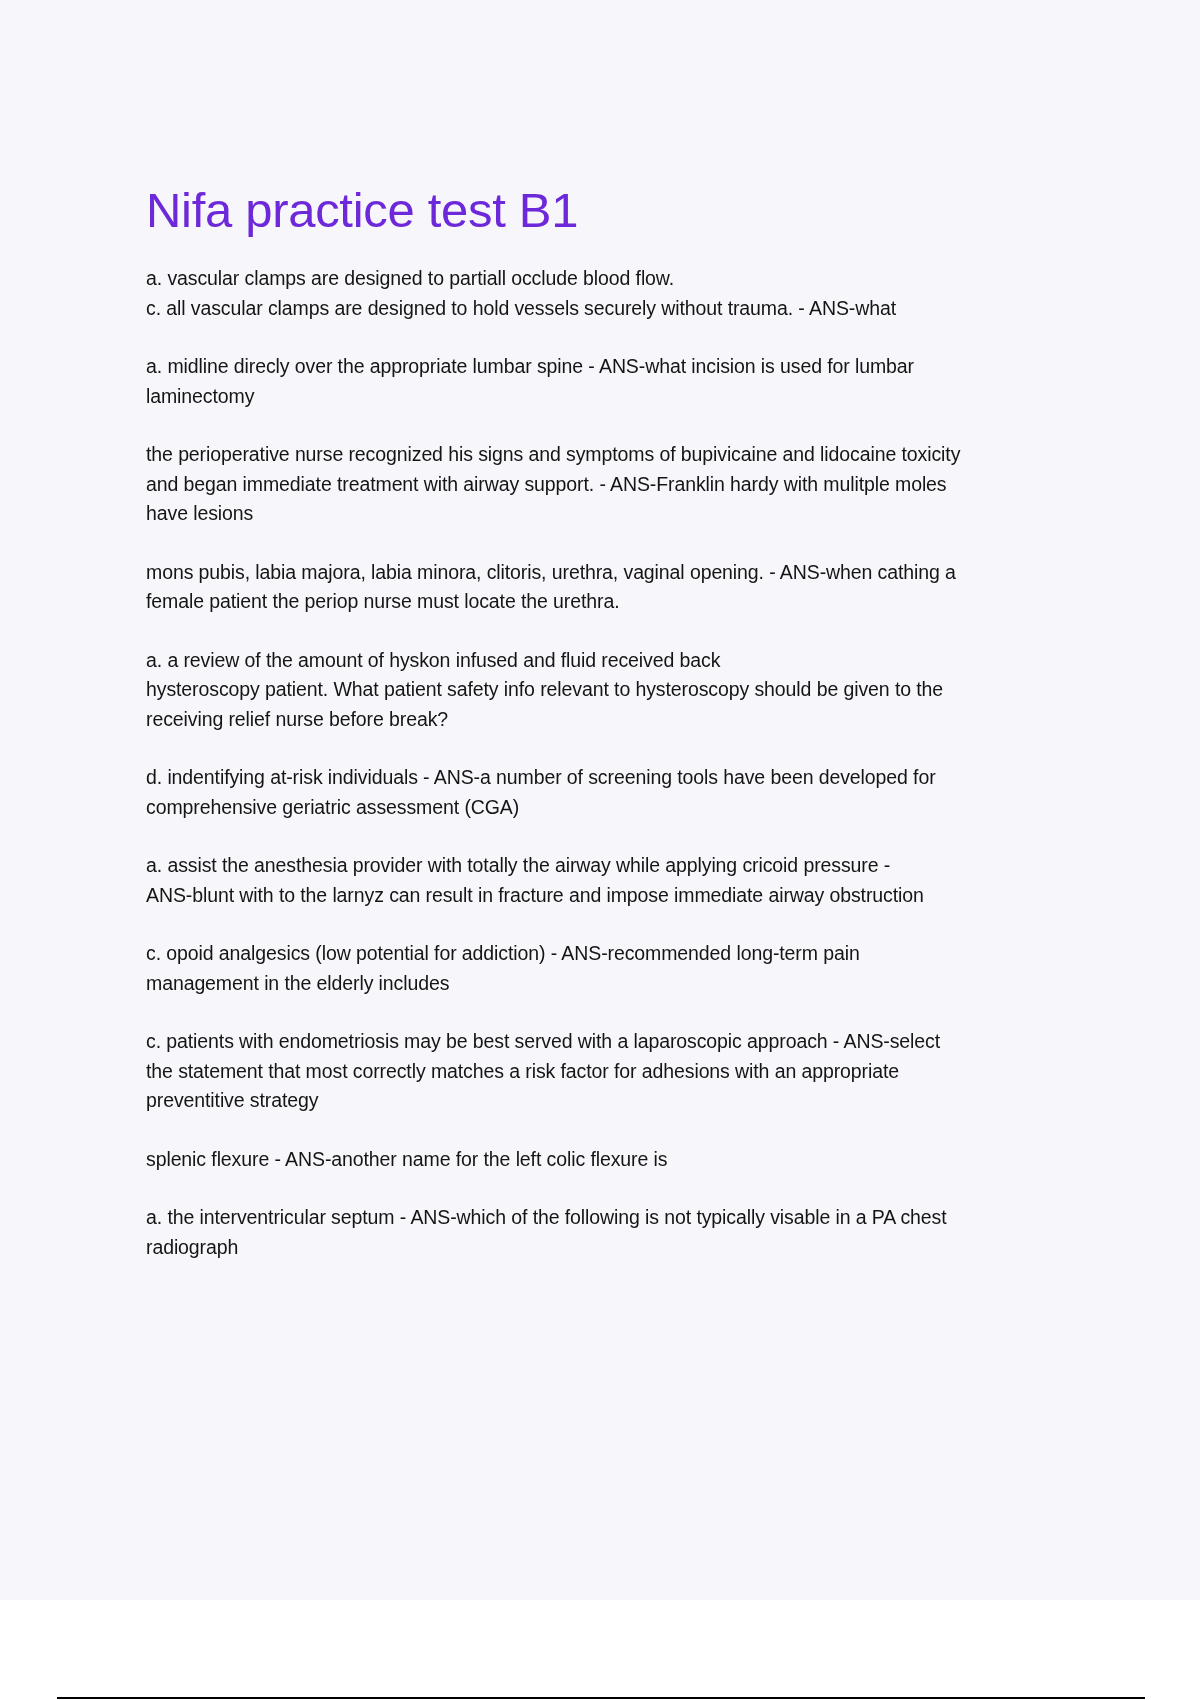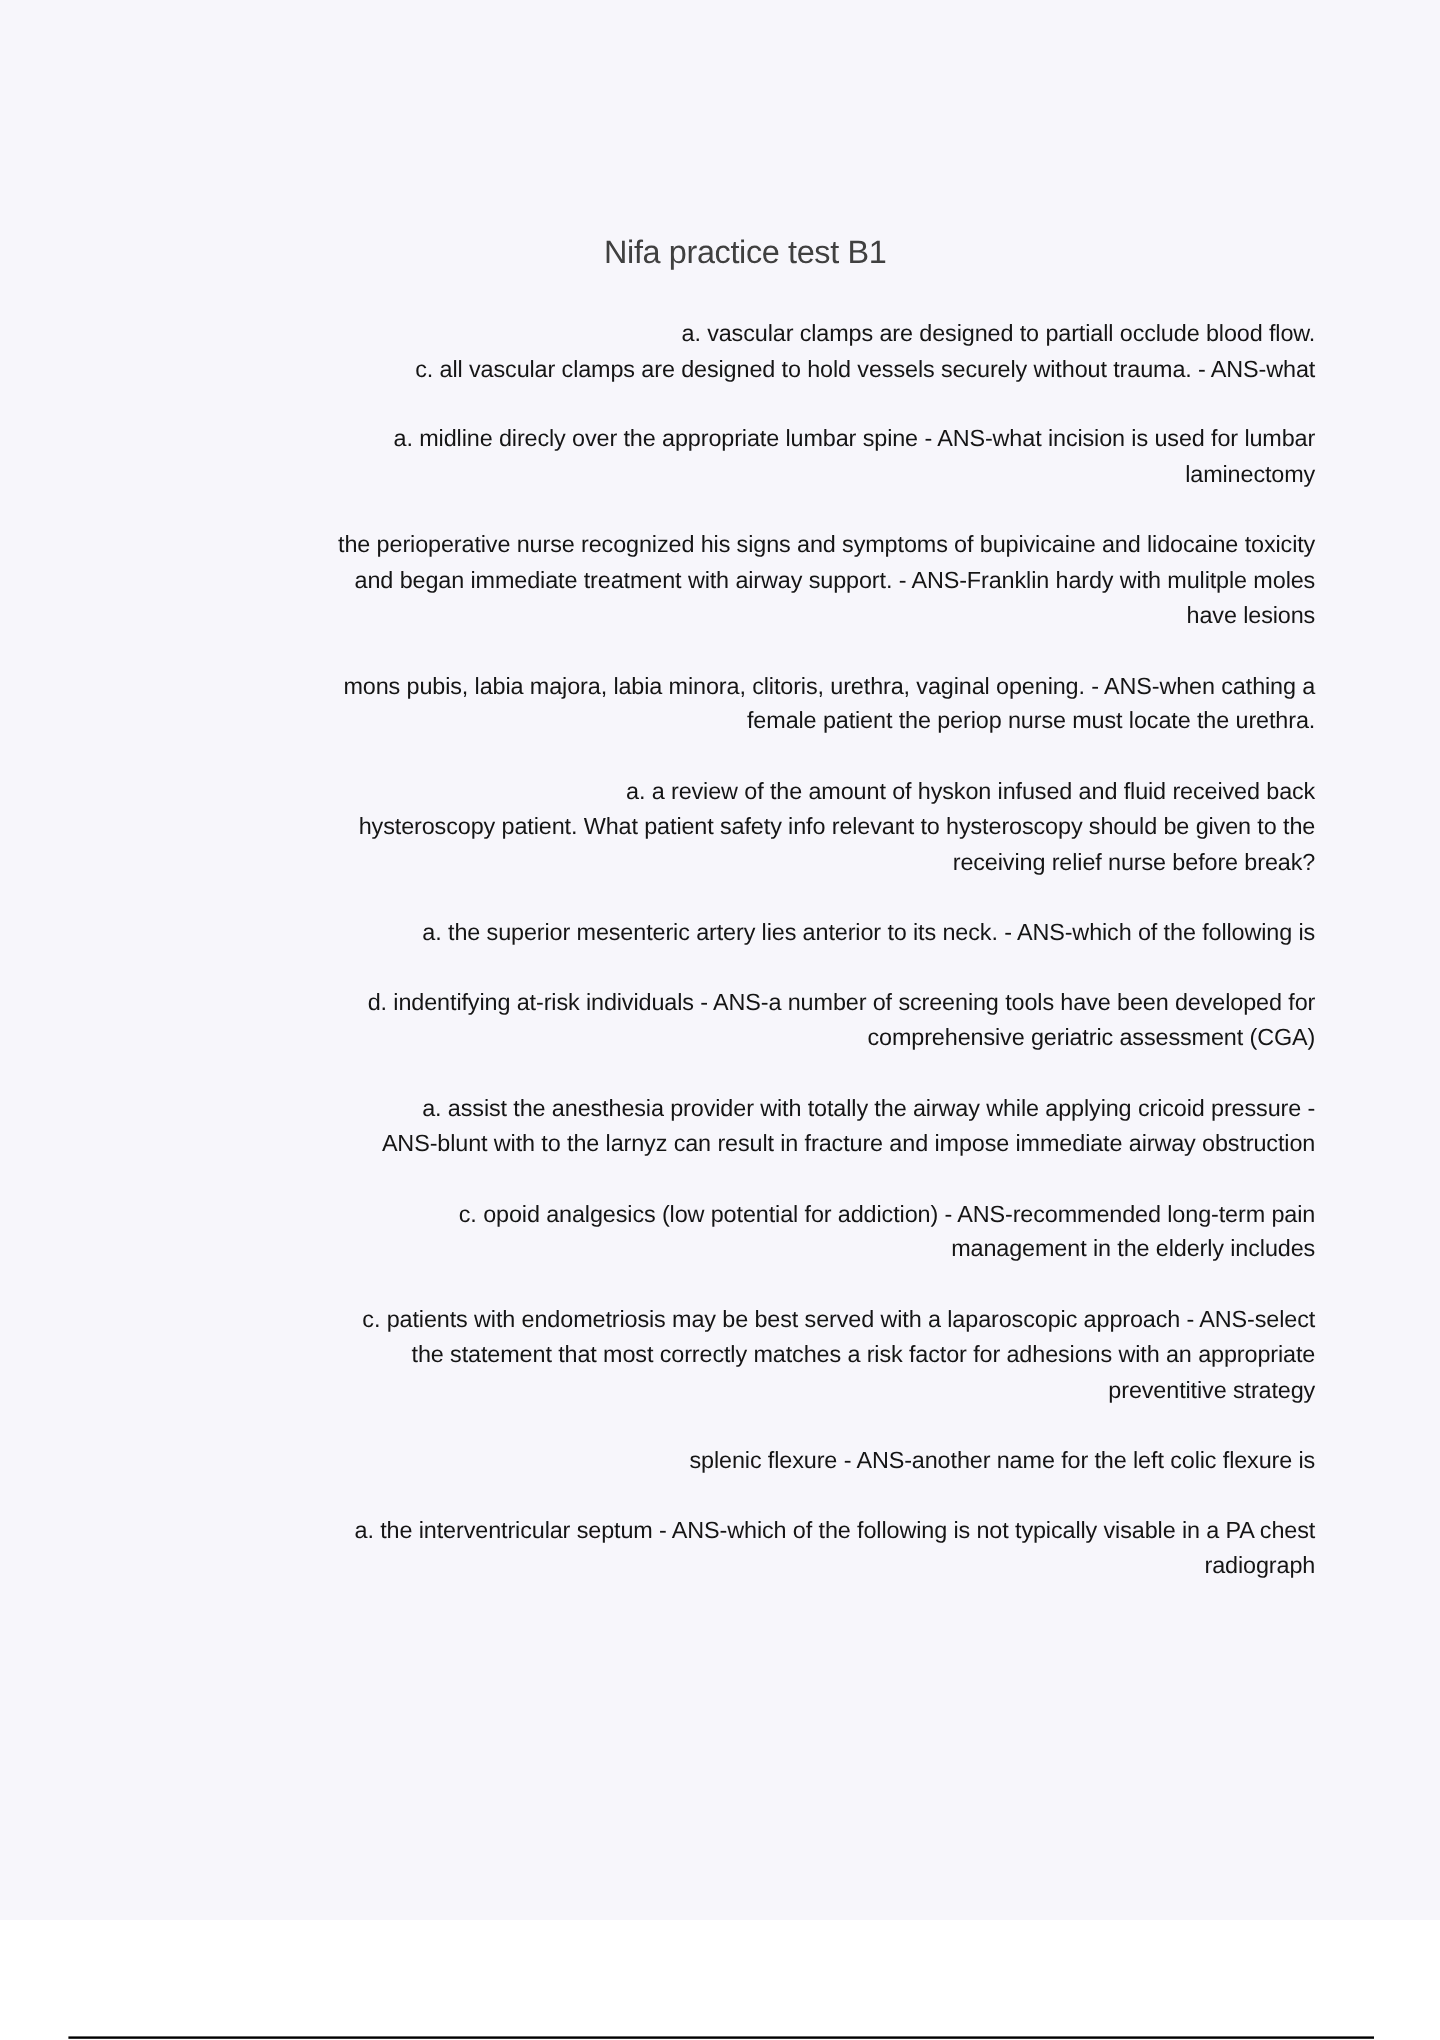--- a/index.html
+++ b/index.html
@@ -20,42 +20,40 @@
     }
     .doc {
       position: absolute;
       left: 146px;
       top: 186px;
       width: 950px;
       color: #111111;
       font-family: "Liberation Sans", sans-serif;
     }
     .doc-title {
-      font-size: 27px;
+      font-size: 49px;
       font-weight: normal;
       margin: 0;
       line-height: 48px;
       letter-spacing: -0.3px;
-      color: #404040;
-      text-align: center;
+      color: #6d28d9;
     }
     .qa-list {
       margin-top: 30px;
     }
     .qa-item {
       font-size: 19.5px;
       line-height: 29.5px;
       margin: 0 0 29px 0;
       color: #151515;
       letter-spacing: -0.1px;
     }
     .qa-line {
       display: block;
       white-space: nowrap;
-      text-align: right;
     }
     .footer-rule {
       position: absolute;
       left: 57px;
       top: 1697px;
       width: 1088px;
       height: 2px;
       background: #000000;
     }
   </style>
@@ -84,21 +82,20 @@
     <p class="qa-item">
       <span class="qa-line">mons pubis, labia majora, labia minora, clitoris, urethra, vaginal opening. - ANS-when cathing a</span>
       <span class="qa-line">female patient the periop nurse must locate the urethra.</span>
     </p>
     <p class="qa-item">
       <span class="qa-line">a. a review of the amount of hyskon infused and fluid received back</span>
       <span class="qa-line">hysteroscopy patient. What patient safety info relevant to hysteroscopy should be given to the</span>
       <span class="qa-line">receiving relief nurse before break?</span>
     </p>
     <p class="qa-item">
-      <span class="qa-line">a. the superior mesenteric artery lies anterior to its neck. - ANS-which of the following is</span>
     </p>
     <p class="qa-item">
       <span class="qa-line">d. indentifying at-risk individuals - ANS-a number of screening tools have been developed for</span>
       <span class="qa-line">comprehensive geriatric assessment (CGA)</span>
     </p>
     <p class="qa-item">
       <span class="qa-line">a. assist the anesthesia provider with totally the airway while applying cricoid pressure -</span>
       <span class="qa-line">ANS-blunt with to the larnyz can result in fracture and impose immediate airway obstruction</span>
     </p>
     <p class="qa-item">

